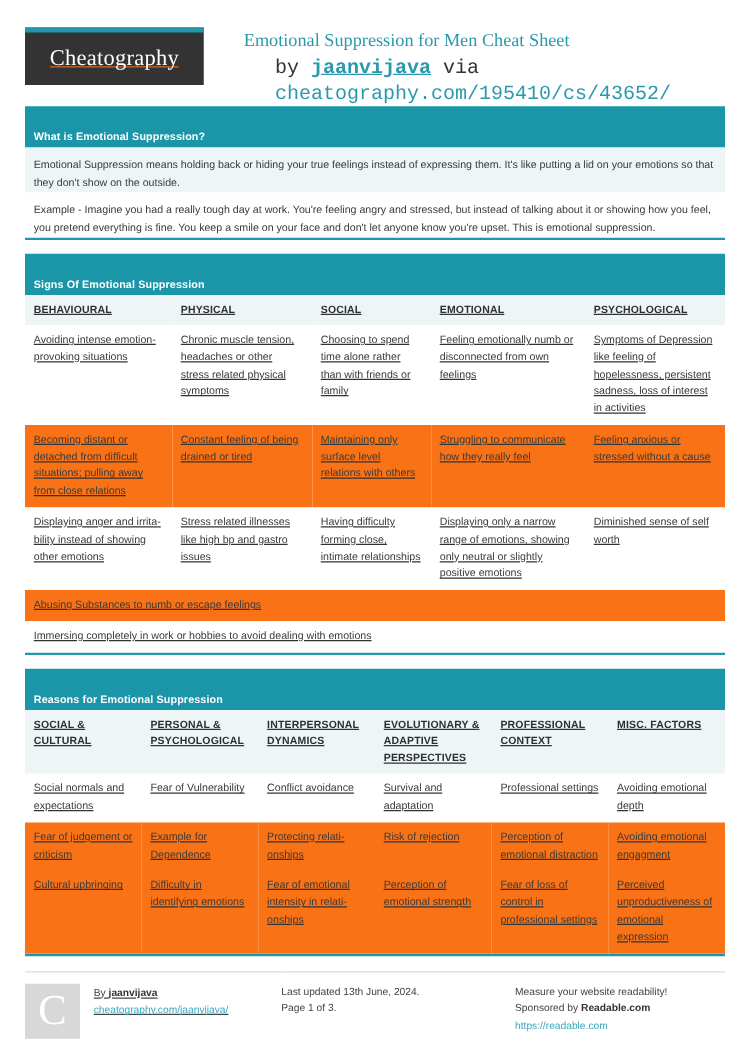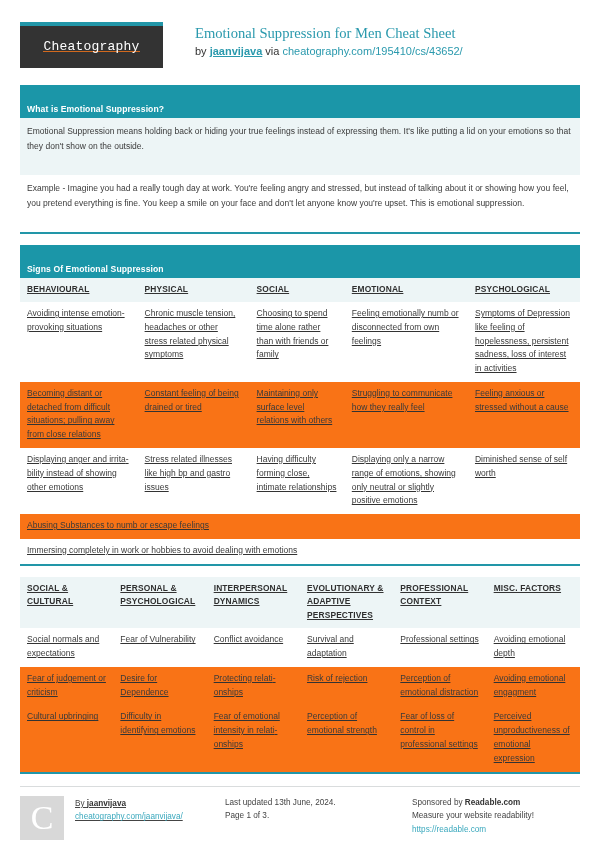--- a/index.html
+++ b/index.html
@@ -37,23 +37,23 @@
     height: 46px;
     background: #333333;
     border-top: 4px solid #2296a8;
     box-sizing: border-box;
     display: flex;
     align-items: center;
     justify-content: center;
     flex: 0 0 auto;
   }
   .logo-text {
-    font-family: Liberation Mono, monospace;
+    font-family: Liberation Serif, serif;
     color: #ffffff;
-    font-size: 13px;
+    font-size: 18px;
     letter-spacing: .2px;
     position: relative;
     white-space: nowrap;
     background-image: linear-gradient(to right, #d2691e, #d2691e);
     background-repeat: no-repeat;
     background-size: 100% 1.3px;
     background-position: 0 84%;
     padding-bottom: 1px;
   }
   .title-block {
@@ -64,24 +64,25 @@
   }
   .sheet-title {
     font-family: "Liberation Serif", serif;
     font-size: 14.6px;
     color: #2a99ad;
     line-height: 1.25;
     margin: 0 0 2px 0;
     font-weight: normal;
   }
   .byline {
-    font-family: Liberation Sans, sans-serif;
-    font-size: 11px;
+    font-family: Liberation Mono, monospace;
+    font-size: 16px;
     color: #333;
     line-height: 1.3;
+    margin-left: 25px;
   }
   .byline .lnk {
     color: #2a99ad;
     text-decoration: none;
   }
   .byline .author {
     color: #2a99ad;
     font-weight: bold;
   }
   .byline .via { color: #333; }
@@ -125,21 +126,21 @@
     letter-spacing: .15px;
   }
   tr.zebra-a td, tr.zebra-a th { background: #ffffff; }
   tr.zebra-b td, tr.zebra-b th { background: #f97316; }
   tr.hdr th { background: #edf5f6; }
 
   
   .para-row {
     font-size: 8.5px;
     line-height: 1.75;
-    padding: 6px 7px 21px 7px;
+    padding: 6px 7px 0 7px;
     color: #3a3a3a;
   }
   .para-a { background: #edf5f6; }
   .para-b { background: #ffffff; }
 
   
   .footer {
     display: flex;
     margin-top: 12px;
     padding-top: 0;
@@ -239,20 +240,21 @@
             <tr class="zebra-b">
               <td colspan="5">Abusing Substances to numb or escape feelings</td>
             </tr>
             <tr class="zebra-a">
               <td colspan="5">Immersing completely in work or hobbies to avoid dealing with emotions</td>
             </tr>
           </tbody>
         </table>
       </div>
       <div class="card">
+        <div class="card-head">Reasons for Emotional Suppression</div>
         <table class="grid">
           <colgroup>
             <col style="width: 16.6667%;">
             <col style="width: 16.6667%;">
             <col style="width: 16.6667%;">
             <col style="width: 16.6667%;">
             <col style="width: 16.6667%;">
             <col style="width: 16.6667%;">
           </colgroup>
           <thead>
@@ -269,21 +271,21 @@
             <tr class="zebra-a">
               <td>Social normals and expect­ations</td>
               <td>Fear of Vulner­ability</td>
               <td>Conflict avoidance</td>
               <td>Survival and adaptation</td>
               <td>Professional settings</td>
               <td>Avoiding emotional depth</td>
             </tr>
             <tr class="zebra-b">
               <td>Fear of judgement or criticism</td>
-              <td>Desire for Dependence</td>
+              <td>Example for Dependence</td>
               <td>Protecting relati­onships</td>
               <td>Risk of rejection</td>
               <td>Perception of emotional distraction</td>
               <td>Avoiding emotional engagment</td>
             </tr>
             <tr class="zebra-b">
               <td>Cultural upbringing</td>
               <td>Difficulty in identifying emotions</td>
               <td>Fear of emotional intensity in relati­onships</td>
               <td>Perception of emotional strength</td>
@@ -301,19 +303,19 @@
       <div class="fmeta">
         <span class="fline"><span>By </span><span class="fbold">jaanvijava</span></span>
         <a class="fline flink" href="#">cheatography.com/jaanvijava/</a>
       </div>
     </div>
     <div class="fcol fcol-2">
       <span class="fline">Last updated 13th June, 2024.</span>
       <span class="fline">Page 1 of 3.</span>
     </div>
     <div class="fcol fcol-3">
+      <span class="fline">Measure your website readability!</span>
       <span class="fline"><span>Sponsored by </span><span class="fbold">Readable.com</span></span>
-      <span class="fline">Measure your website readability!</span>
       <a class="fline flink" href="#">https://readable.com</a>
     </div>
   </div>
 
 </div>
 
 </body></html>

